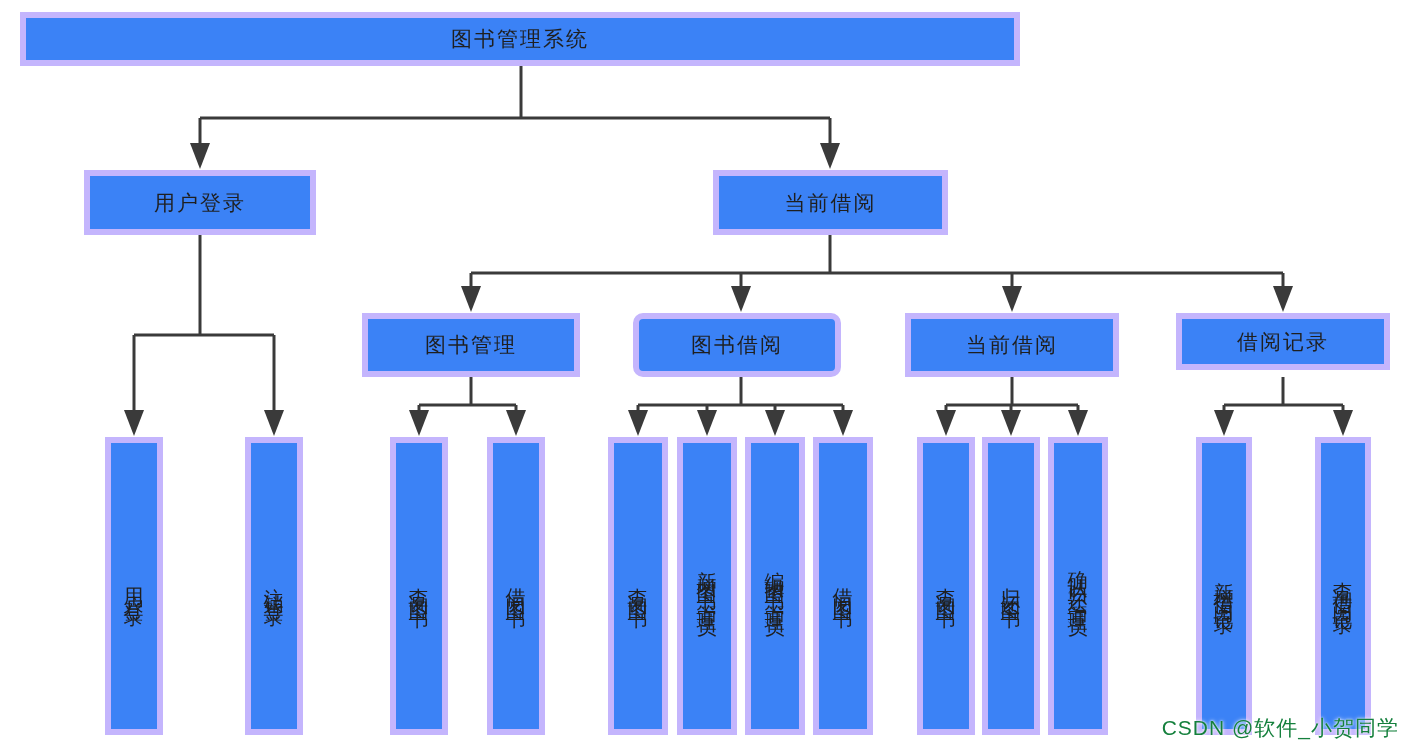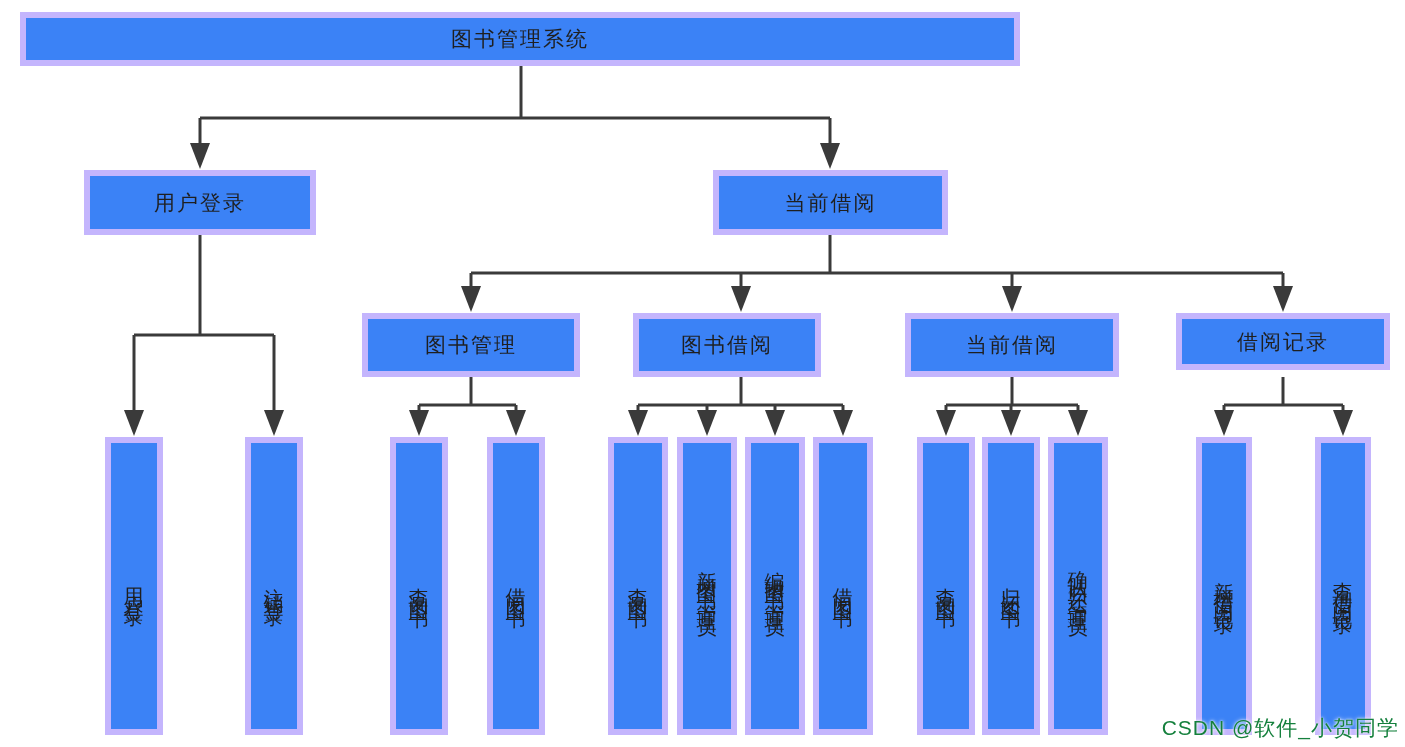--- a/index.html
+++ b/index.html
@@ -134,21 +134,21 @@
   <div class="node h" style="left:84px; top:170px; width:232px; height:65px;">
     <span class="lbl">用户登录</span>
   </div>
   <div class="node h" style="left:713px; top:170px; width:235px; height:65px;">
     <span class="lbl">当前借阅</span>
   </div>
 
   <div class="node h" style="left:362px; top:313px; width:218px; height:64px;">
     <span class="lbl">图书管理</span>
   </div>
-  <div class="node h" style="left:633px; top:313px; width:188px; height:64px;">
+  <div class="node h" style="left:633px; top:313px; width:208px; height:64px;border-radius:10px;">
     <span class="lbl">图书借阅</span>
   </div>
   <div class="node h" style="left:905px; top:313px; width:214px; height:64px;">
     <span class="lbl">当前借阅</span>
   </div>
   <div class="node h" style="left:1176px; top:313px; width:214px; height:57px;">
     <span class="lbl">借阅记录</span>
   </div>
 
   <div class="node v" style="left:105px; top:437px; width:58px; height:298px;">

